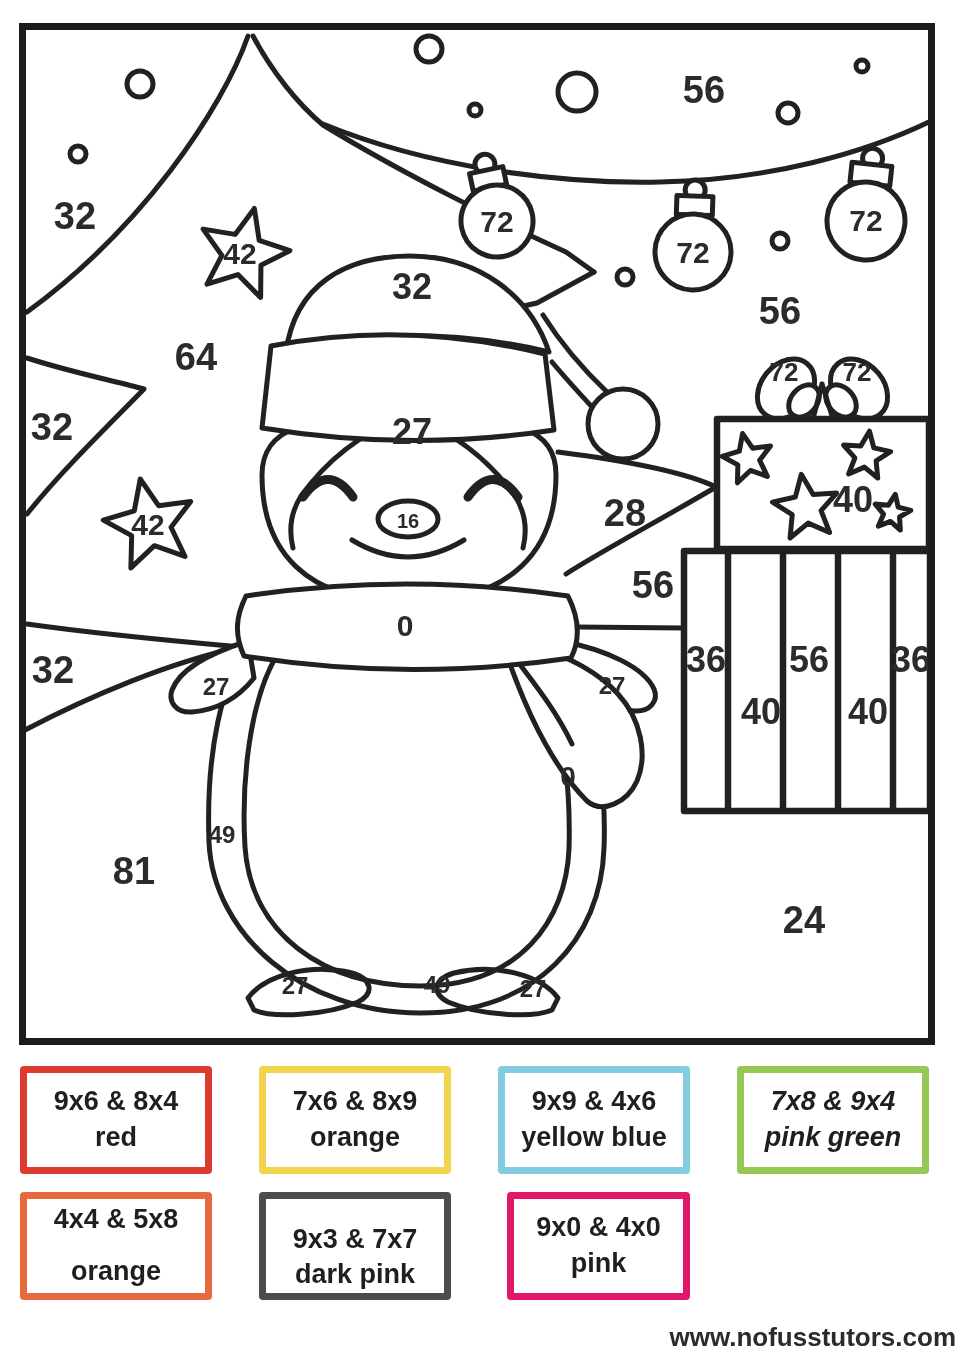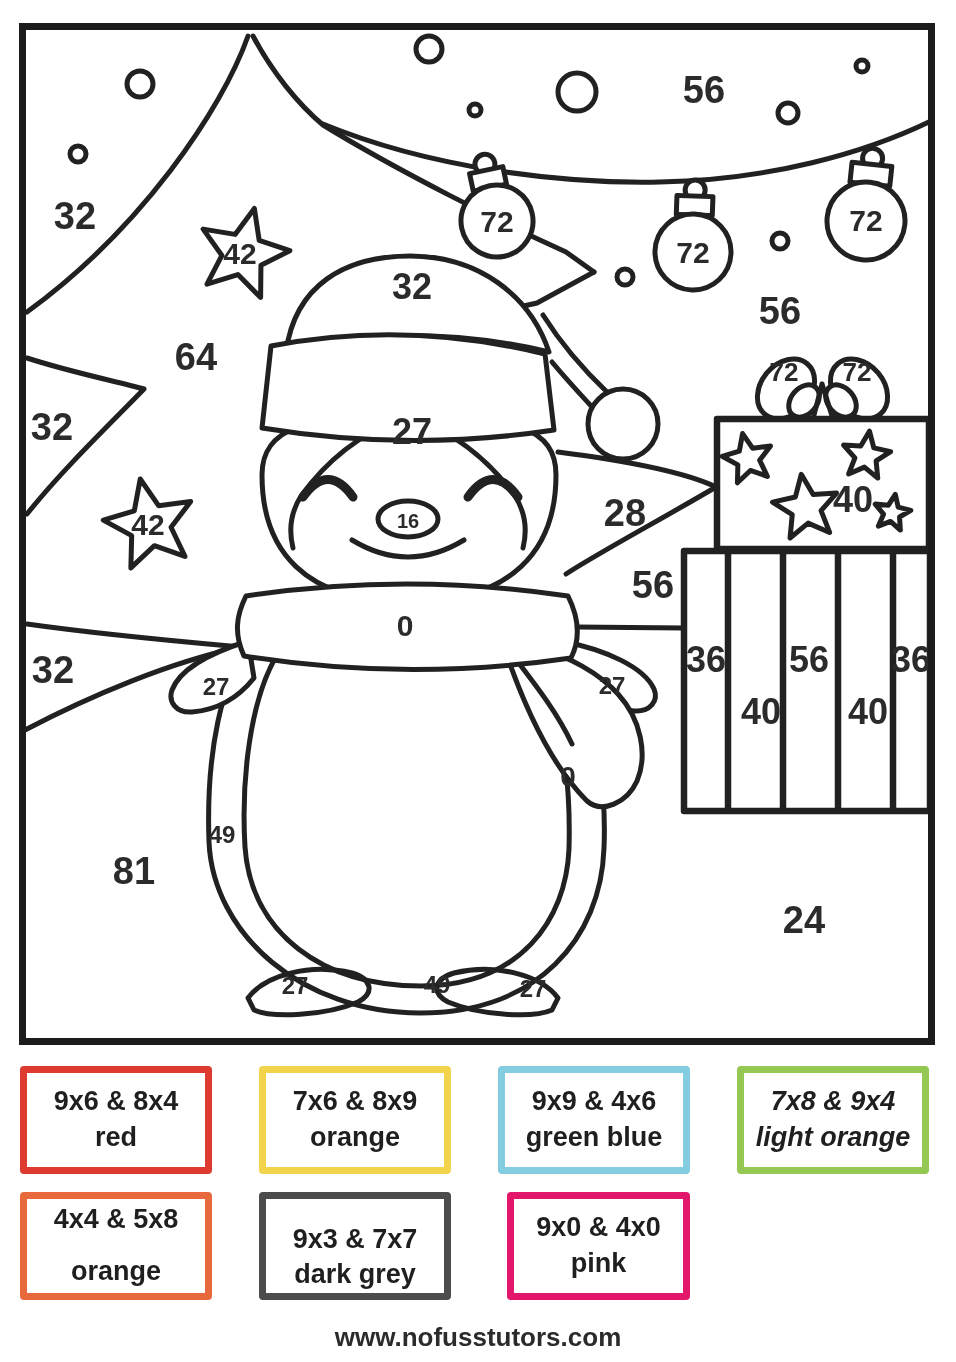--- a/index.html
+++ b/index.html
@@ -10,21 +10,21 @@
   svg .fw{fill:#ffffff;stroke:#212121;stroke-width:5;stroke-linecap:round;stroke-linejoin:round;}
   svg .thick{stroke-width:6.5;}
   svg .num{fill:#2b2b2b;font-family:"Liberation Sans",sans-serif;font-weight:700;text-anchor:middle;}
   .fs38{font-size:38px;} .fs36{font-size:36px;} .fs30{font-size:30px;}
   .fs28{font-size:28px;} .fs26{font-size:26px;} .fs24{font-size:24px;} .fs20{font-size:20px;}
   #legend{position:absolute;left:20px;top:1066px;width:916px;
           display:grid;grid-template-columns:repeat(4,192px);grid-auto-rows:108px;gap:18px 47px;}
   .legend-box{background:#fff;border:7px solid #000;border-radius:4px;
               display:flex;flex-direction:column;justify-content:center;align-items:center;
               font-weight:700;font-size:27px;color:#1f1f1f;line-height:1.32;text-align:center;}
-  #footer{position:absolute;left:0;top:1322px;width:956px;text-align:center;
+  #footer{position:absolute;left:0;top:1322px;width:956px;text-align:right;
           font-weight:700;font-size:26px;color:#2b2b2b;}
 </style>
 </head>
 <body>
 
 <div id="page">
 
   <svg width="956" height="1056" viewBox="0 0 956 1056">
     <defs>
       <path id="star" d="M0,-1 L0.264,-0.364 L0.951,-0.309 L0.428,0.139 L0.588,0.809 L0,0.45 L-0.588,0.809 L-0.428,0.139 L-0.951,-0.309 L-0.264,-0.364 Z" vector-effect="non-scaling-stroke"></path>
@@ -157,33 +157,33 @@
     <div class="legend-box" style="border-color: rgb(221, 58, 48);">
       <div>9x6 &amp; 8x4</div>
       <div>red</div>
     </div>
     <div class="legend-box" style="border-color: rgb(242, 212, 76);">
       <div>7x6 &amp; 8x9</div>
       <div>orange</div>
     </div>
     <div class="legend-box" style="border-color: rgb(132, 204, 224); text-align: right;">
       <div>9x9 &amp; 4x6</div>
-      <div>green blue</div>
+      <div>yellow blue</div>
     </div>
     <div class="legend-box" style="border-color: rgb(148, 200, 83); font-style: italic;">
       <div>7x8 &amp; 9x4</div>
-      <div>light orange</div>
+      <div>pink green</div>
     </div>
     <div class="legend-box" style="border-color: rgb(232, 105, 60); gap: 16px;">
       <div>4x4 &amp; 5x8</div>
       <div>orange</div>
     </div>
     <div class="legend-box" style="border-color: rgb(76, 76, 76); justify-content: flex-end;">
       <div>9x3 &amp; 7x7</div>
-      <div>dark grey</div>
+      <div>dark pink</div>
     </div>
     <div class="legend-box" style="border-color: rgb(226, 23, 107); margin-left: 9px;">
       <div>9x0 &amp; 4x0</div>
       <div>pink</div>
     </div>
   </div>
 
   <div id="footer">www.nofusstutors.com</div>
 </div>
 

